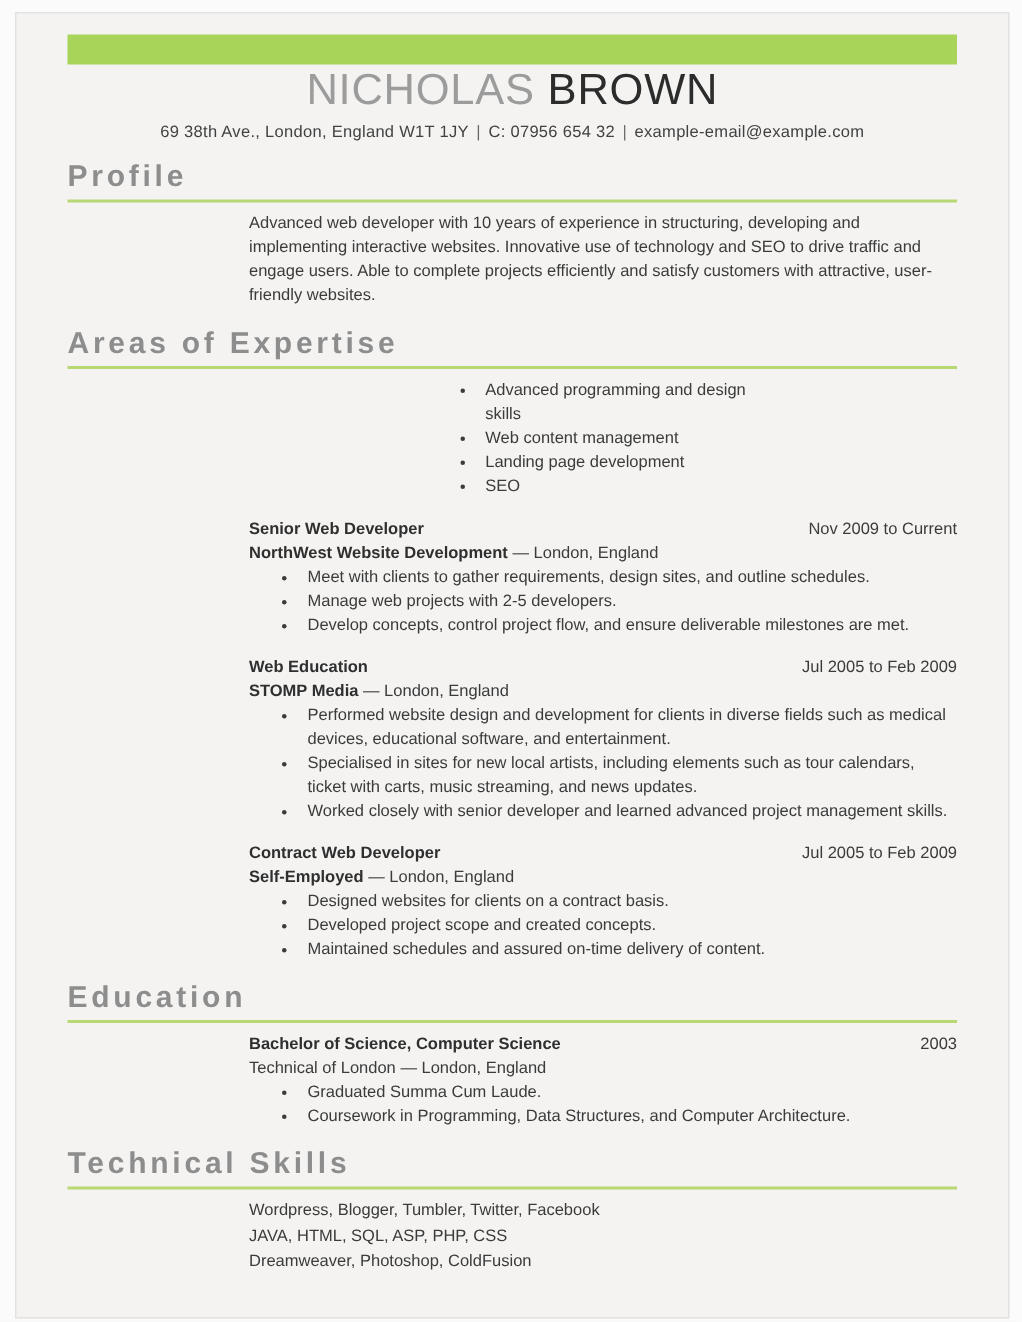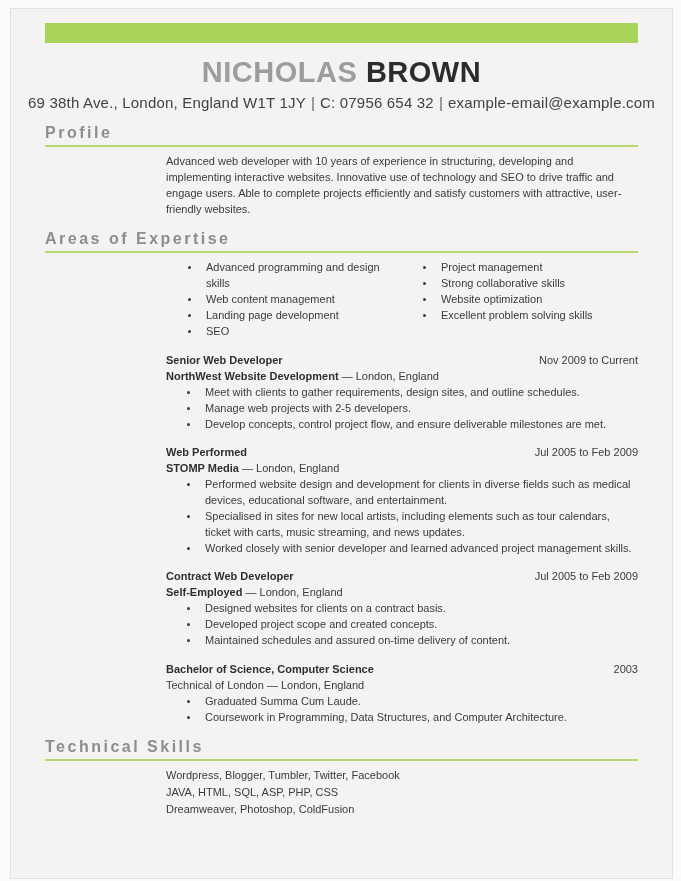--- a/index.html
+++ b/index.html
@@ -23,43 +23,43 @@
     box-sizing: border-box;
     overflow: hidden;
   }
   .accent-bar {
     margin: 14px 0 0 34px;
     width: 593px;
     height: 20px;
     background: var(--accent-bar, #a8d45a);
   }
   .name-line {
-    margin-top: 14px;
+    margin-top: 2px;
     text-align: center;
     font-size: 29px;
-    font-weight: bold;
+    font-weight: normal;
     letter-spacing: 0.5px;
     line-height: 30px;
     white-space: nowrap;
   }
   .name-first { color: var(--name-first-gray, #9c9c9c); }
   .name-last  { color: var(--name-last-dark, #2c2c2c); }
   .contact-line {
     margin-top: 7px;
     text-align: center;
-    font-size: 15px;
+    font-size: 11px;
     color: #424242;
     letter-spacing: 0.2px;
   }
   .contact-line .sep { margin: 0 5px; color: #6b6b6b; }
   .section { margin-top: 13px; }
   .section-heading {
     margin-left: 34px;
     width: 593px;
-    font-size: 16px;
+    font-size: 20px;
     font-weight: bold;
     letter-spacing: 2.5px;
     color: var(--heading-gray, #8d8d8d);
     padding-bottom: 3px;
     border-bottom: 2px solid var(--section-underline, #b7d872);
     box-sizing: border-box;
   }
   .section-body {
     margin: 6px 0 0 155px;
     width: 472px;
@@ -109,26 +109,20 @@
 
   <div class="section">
     <div class="section-heading">Areas of Expertise</div>
     <div class="section-body expertise-columns">
       <ul>
         <li>Advanced programming and design skills</li>
         <li>Web content management</li>
         <li>Landing page development</li>
         <li>SEO</li>
       </ul>
-      <ul>
-        <li>Project management</li>
-        <li>Strong collaborative skills</li>
-        <li>Website optimization</li>
-        <li>Excellent problem solving skills</li>
-      </ul>
     </div>
   </div>
 
   <div class="section">
     <div class="section-body">
 
       <div class="job">
         <div class="row-split">
           <span class="job-title">Senior Web Developer</span>
           <span class="job-dates">Nov 2009 to Current</span>
@@ -136,21 +130,21 @@
         <div><span class="employer-name">NorthWest Website Development</span> <span>—</span> <span>London, England</span></div>
         <ul>
           <li>Meet with clients to gather requirements, design sites, and outline schedules.</li>
           <li>Manage web projects with 2-5 developers.</li>
           <li>Develop concepts, control project flow, and ensure deliverable milestones are met.</li>
         </ul>
       </div>
 
       <div class="job">
         <div class="row-split">
-          <span class="job-title">Web Performed</span>
+          <span class="job-title">Web Education</span>
           <span class="job-dates">Jul 2005 to Feb 2009</span>
         </div>
         <div><span class="employer-name">STOMP Media</span> <span>—</span> <span>London, England</span></div>
         <ul>
           <li>Performed website design and development for clients in diverse fields such as medical devices, educational software, and entertainment.</li>
           <li>Specialised in sites for new local artists, including elements such as tour calendars, ticket with carts, music streaming, and news updates.</li>
           <li>Worked closely with senior developer and learned advanced project management skills.</li>
         </ul>
       </div>
 
@@ -164,20 +158,21 @@
           <li>Designed websites for clients on a contract basis.</li>
           <li>Developed project scope and created concepts.</li>
           <li>Maintained schedules and assured on-time delivery of content.</li>
         </ul>
       </div>
 
     </div>
   </div>
 
   <div class="section">
+    <div class="section-heading">Education</div>
     <div class="section-body">
       <div class="row-split">
         <span class="degree-title">Bachelor of Science, Computer Science</span>
         <span class="edu-year">2003</span>
       </div>
       <div><span>Technical of London</span> <span>—</span> <span>London, England</span></div>
       <ul>
         <li>Graduated Summa Cum Laude.</li>
         <li>Coursework in Programming, Data Structures, and Computer Architecture.</li>
       </ul>

